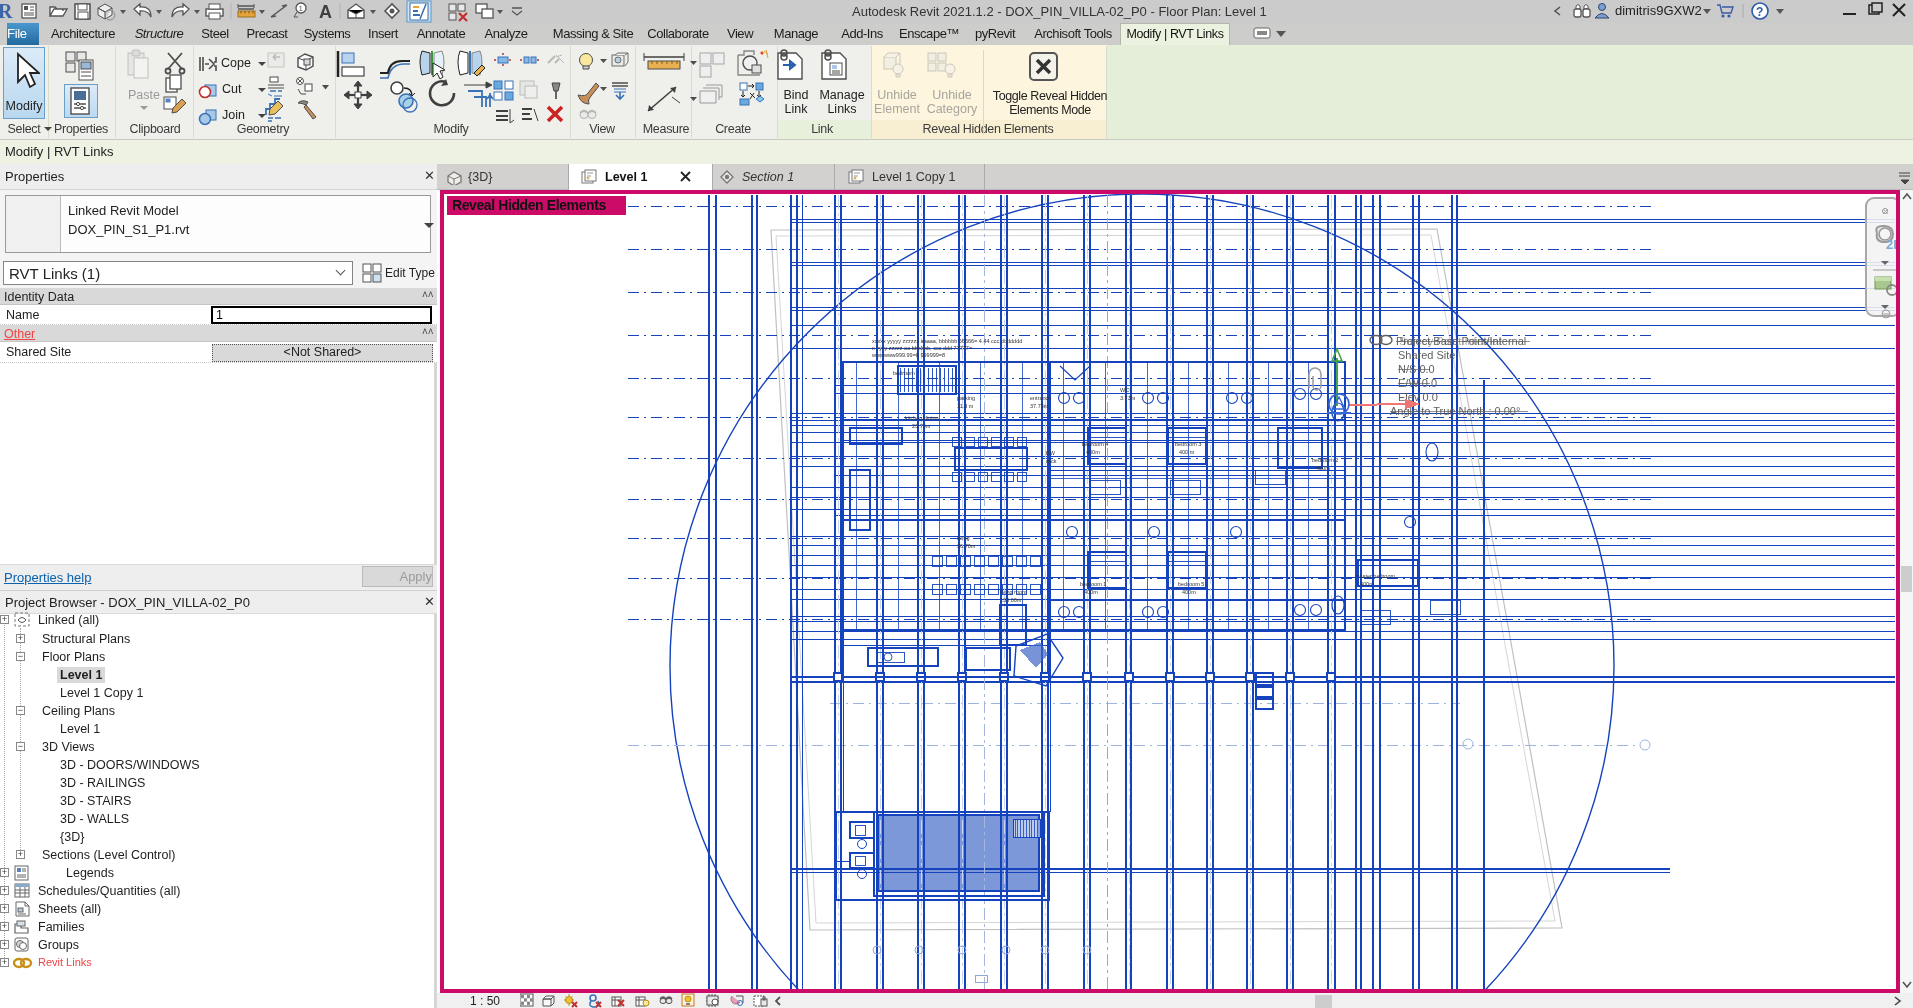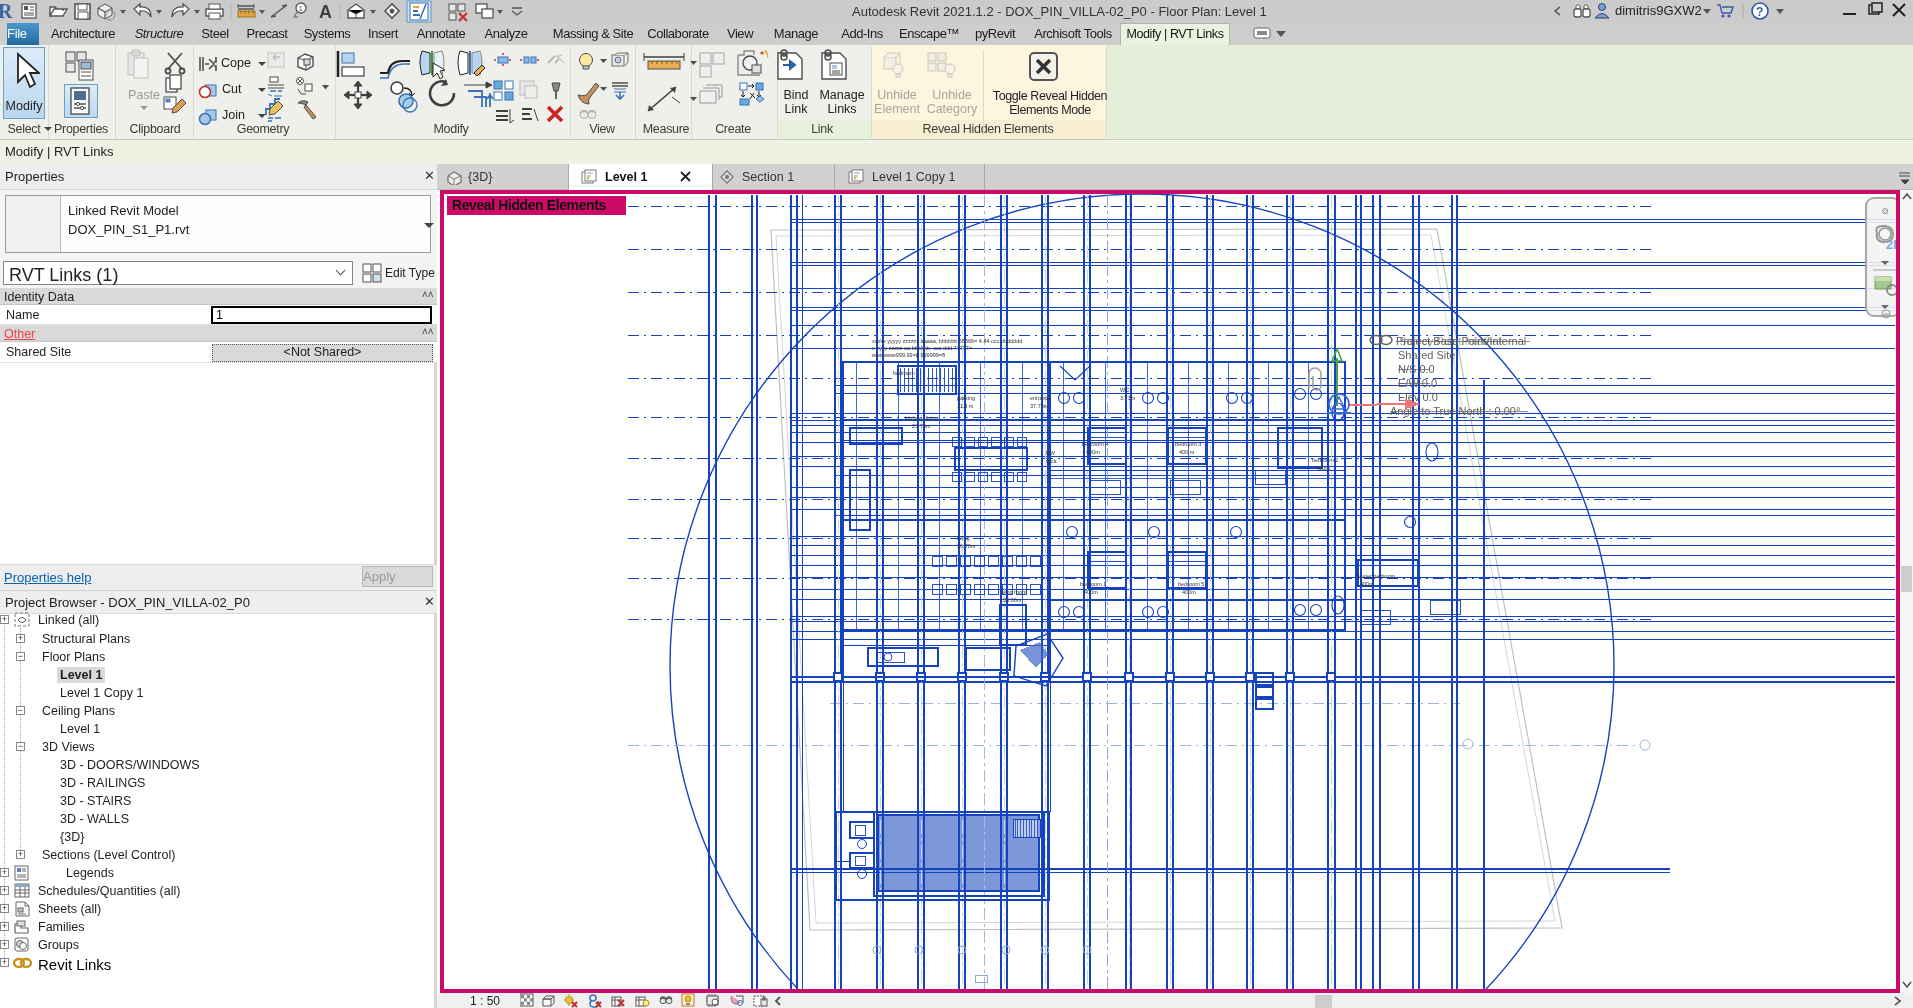--- a/index.html
+++ b/index.html
@@ -422,21 +422,21 @@
 <div class="abs" style="left:5px;top:169px;font-size:13px;color:#222;">Properties</div>
 <div class="abs" style="left:424px;top:168px;font-size:13px;color:#333;">✕</div>
 <div class="abs" style="left:0;top:190px;width:437px;height:68px;background:#f4f4f4;"></div>
 <div class="abs" style="left:5px;top:195px;width:426px;height:58px;background:#fdfdfd;border:1px solid #9a9a9a;"></div>
 <div class="abs" style="left:6px;top:196px;width:55px;height:56px;background:#f0f0f0;border-right:1px solid #bbb;"></div>
 <div class="abs" style="left:68px;top:203px;font-size:13px;color:#222;">Linked Revit Model</div>
 <div class="abs" style="left:68px;top:222px;font-size:13px;color:#222;">DOX_PIN_S1_P1.rvt</div>
 <div class="abs" style="left:424px;top:223px;width:0;height:0;border:5px solid transparent;border-top-color:#444;"></div>
 <div class="abs" style="left:0;top:258px;width:437px;height:30px;background:#f4f4f4;"></div>
 <div class="abs" style="left:3px;top:261px;width:350px;height:24px;background:#fff;border:1px solid #848484;"></div>
-<div class="abs" style="left:9px;top:265px;font-size:18px;color:#222;">RVT Links (1)</div>
+<div class="abs" style="left:9px;top:265px;font-size:15px;color:#222;">RVT Links (1)</div>
 <div class="abs" style="left:337px;top:267px;width:7px;height:7px;border-right:1.5px solid #555;border-bottom:1.5px solid #555;transform:rotate(45deg);"></div>
 <svg class="abs" style="left:362px;top:262px" width="22" height="22">
     <rect x="1" y="2" width="8" height="8" fill="#fff" stroke="#555"></rect>
     <rect x="11" y="2" width="8" height="8" fill="#fff" stroke="#555"></rect>
     <rect x="1" y="12" width="8" height="8" fill="#fff" stroke="#555"></rect>
     <rect x="11" y="12" width="8" height="8" fill="#cfe0f0" stroke="#555"></rect>
   </svg>
 <div class="abs" style="left:385px;top:266px;font-size:12px;color:#222;">Edit Type</div>
 <div class="abs" style="left:0;top:288px;width:437px;height:17px;background:#d9d9d9;border-bottom:1px solid #c5c5c5;"></div>
 <div class="abs" style="left:4px;top:290px;font-size:12.5px;color:#222;">Identity Data</div>
@@ -446,21 +446,21 @@
 <div class="abs" style="left:211px;top:306px;width:221px;height:18px;background:#fff;border:2px solid #000;"></div>
 <div class="abs" style="left:216px;top:308px;font-size:12.5px;color:#000;">1</div>
 <div class="abs" style="left:0;top:325px;width:437px;height:17px;background:#d9d9d9;border-bottom:1px solid #c5c5c5;"></div>
 <div class="abs" style="left:4px;top:327px;font-size:12.5px;color:#ef4444;text-decoration:underline;">Other</div>
 <div class="abs" style="left:422px;top:326px;font-size:10px;color:#444;">˄˄</div>
 <div class="abs" style="left:0;top:342px;width:437px;height:21px;background:#fff;border-bottom:1px dotted #c9c9c9;"></div>
 <div class="abs" style="left:6px;top:345px;font-size:12.5px;color:#222;">Shared Site</div>
 <div class="abs" style="left:212px;top:344px;width:221px;height:18px;background:#d9d9d9;border:1px dotted #555;text-align:center;font-size:12.5px;color:#222;">&lt;Not Shared&gt;</div>
 <div class="abs" style="left:0;top:564px;width:437px;height:26px;background:#eeeeee;border-top:1px solid #d9d9d9;"></div>
 <div class="abs" style="left:4px;top:570px;font-size:13px;color:#0a61ad;text-decoration:underline;">Properties help</div>
-<div class="abs" style="left:362px;top:566px;width:71px;height:21px;background:#d9d9d9;border:1px solid #b9b9b9;text-align:left;font-size:13px;color:#9b9b9b;line-height:20px;">Apply</div>
+<div class="abs" style="left:362px;top:566px;width:71px;height:21px;background:#d9d9d9;border:1px solid #b9b9b9;text-align:right;font-size:13px;color:#9b9b9b;line-height:20px;">Apply</div>
 <div class="abs" style="left:0;top:590px;width:437px;height:24px;background:#eeeeee;border-top:1px solid #cfcfcf;border-bottom:1px solid #dadada;"></div>
 <div class="abs" style="left:5px;top:595px;font-size:13px;color:#222;">Project Browser - DOX_PIN_VILLA-02_P0</div>
 <div class="abs" style="left:424px;top:594px;font-size:13px;color:#333;">✕</div>
 <div class="abs" style="left:4px;top:620px;width:1px;height:346px;border-left:1px dotted #a8a8a8;"></div>
 <div class="abs" style="left:20px;top:628px;width:1px;height:228px;border-left:1px dotted #a8a8a8;"></div>
 <div class="abs" style="left:38px;top:613px;font-size:12.5px;color:#1e1e1e;white-space:nowrap;">Linked (all)</div>
 <div class="abs" style="left:0px;top:615px;width:9px;height:9px;background:#fff;border:1px solid #888;font-size:9px;line-height:7px;text-align:center;color:#333;">+</div>
 <svg class="abs" style="left:14px;top:612px" width="18" height="16">
     <rect x="1" y="1" width="14" height="13" fill="none" stroke="#777" stroke-dasharray="3 2"></rect>
     <path d="M4,8 q4,-5 8,0 q-4,5 -8,0" fill="#fff" stroke="#555"></path>
@@ -518,21 +518,21 @@
     <path d="M1,14 v-9 h6 v4 h7 v5 z" fill="#fff" stroke="#666" stroke-width="1.2"></path>
     <rect x="3" y="2" width="8" height="5" fill="#d8e0e8" stroke="#666"></rect>
   </svg>
 <div class="abs" style="left:38px;top:938px;font-size:12.5px;color:#1e1e1e;white-space:nowrap;">Groups</div>
 <div class="abs" style="left:0px;top:940px;width:9px;height:9px;background:#fff;border:1px solid #888;font-size:9px;line-height:7px;text-align:center;color:#333;">+</div>
 <svg class="abs" style="left:14px;top:937px" width="18" height="16">
     <rect x="1" y="1" width="13" height="13" rx="2" fill="#fff" stroke="#666"></rect>
     <circle cx="6" cy="7" r="3.5" fill="#d8d8d8" stroke="#666"></circle>
     <circle cx="9" cy="9" r="3.5" fill="#fff" stroke="#666"></circle>
   </svg>
-<div class="abs" style="left:38px;top:956px;font-size:15px;color:#000000;white-space:nowrap;">Revit Links</div>
+<div class="abs" style="left:38px;top:956px;font-size:11px;color:#ef4444;white-space:nowrap;">Revit Links</div>
 <div class="abs" style="left:0px;top:958px;width:9px;height:9px;background:#fff;border:1px solid #888;font-size:9px;line-height:7px;text-align:center;color:#333;">+</div>
 <svg class="abs" style="left:13px;top:956px" width="20" height="14">
     <ellipse cx="6" cy="7" rx="5" ry="4" fill="none" stroke="#c89018" stroke-width="2.4"></ellipse>
     <ellipse cx="13" cy="7" rx="5" ry="4" fill="none" stroke="#c89018" stroke-width="2.4"></ellipse>
   </svg>
 <div class="abs" style="left:437px;top:164px;width:1476px;height:26px;background:#d2d1cf;border-bottom:1px solid #b9b9b9;"></div>
 <div class="abs" style="left:437px;top:164px;width:132px;height:26px;border-right:1px solid #aaa;"></div>
 <svg class="abs" style="left:446px;top:169px" width="17" height="16">
     <path d="M2,7 l6,-4 7,4 v6 l-7,4 -6,-4 z" fill="#f0ede8" stroke="#777" stroke-width="1.3"></path>
     <path d="M2,7 l6,3 7,-3 M8,10 v7" fill="none" stroke="#777"></path>
@@ -547,21 +547,21 @@
   </svg>
 <div class="abs" style="left:605px;top:170px;font-size:12.5px;font-weight:bold;color:#111;">Level 1</div>
 <svg class="abs" style="left:679px;top:170px" width="14" height="14">
     <path d="M2,2 L11,11 M11,2 L2,11" stroke="#222" stroke-width="1.8"></path>
   </svg>
 <div class="abs" style="left:713px;top:164px;width:122px;height:26px;border-right:1px solid #aaa;"></div>
 <svg class="abs" style="left:719px;top:169px" width="18" height="16">
     <path d="M2,8 l6,-6 6,6 -6,6 z" fill="#e8e5e0" stroke="#777" stroke-width="1.3"></path>
     <circle cx="8" cy="8" r="2.2" fill="#777"></circle>
   </svg>
-<div class="abs" style="left:742px;top:170px;font-size:12.5px;color:#333;">Section 1</div>
+<div class="abs" style="left:742px;top:170px;font-size:12.5px;color:#333;font-style:italic;">Section 1</div>
 <div class="abs" style="left:835px;top:164px;width:150px;height:26px;border-right:1px solid #aaa;"></div>
 <svg class="abs" style="left:848px;top:169px" width="18" height="16">
     <rect x="1" y="3" width="11" height="11" fill="#fff" stroke="#777"></rect>
     <rect x="4" y="1" width="11" height="11" fill="#fff" stroke="#777"></rect>
     <path d="M6,4 h6 m-6,3 h4" stroke="#999"></path>
     <circle cx="7" cy="9" r="1.5" fill="#d8b868"></circle>
   </svg>
 <div class="abs" style="left:872px;top:170px;font-size:12.5px;color:#333;">Level 1 Copy 1</div>
 <svg class="abs" style="left:1898px;top:170px" width="14" height="14">
     <path d="M1,3 h11 M1,6 h11 M3,10 l4,4 4,-4 z" fill="#444" stroke="#444"></path>

